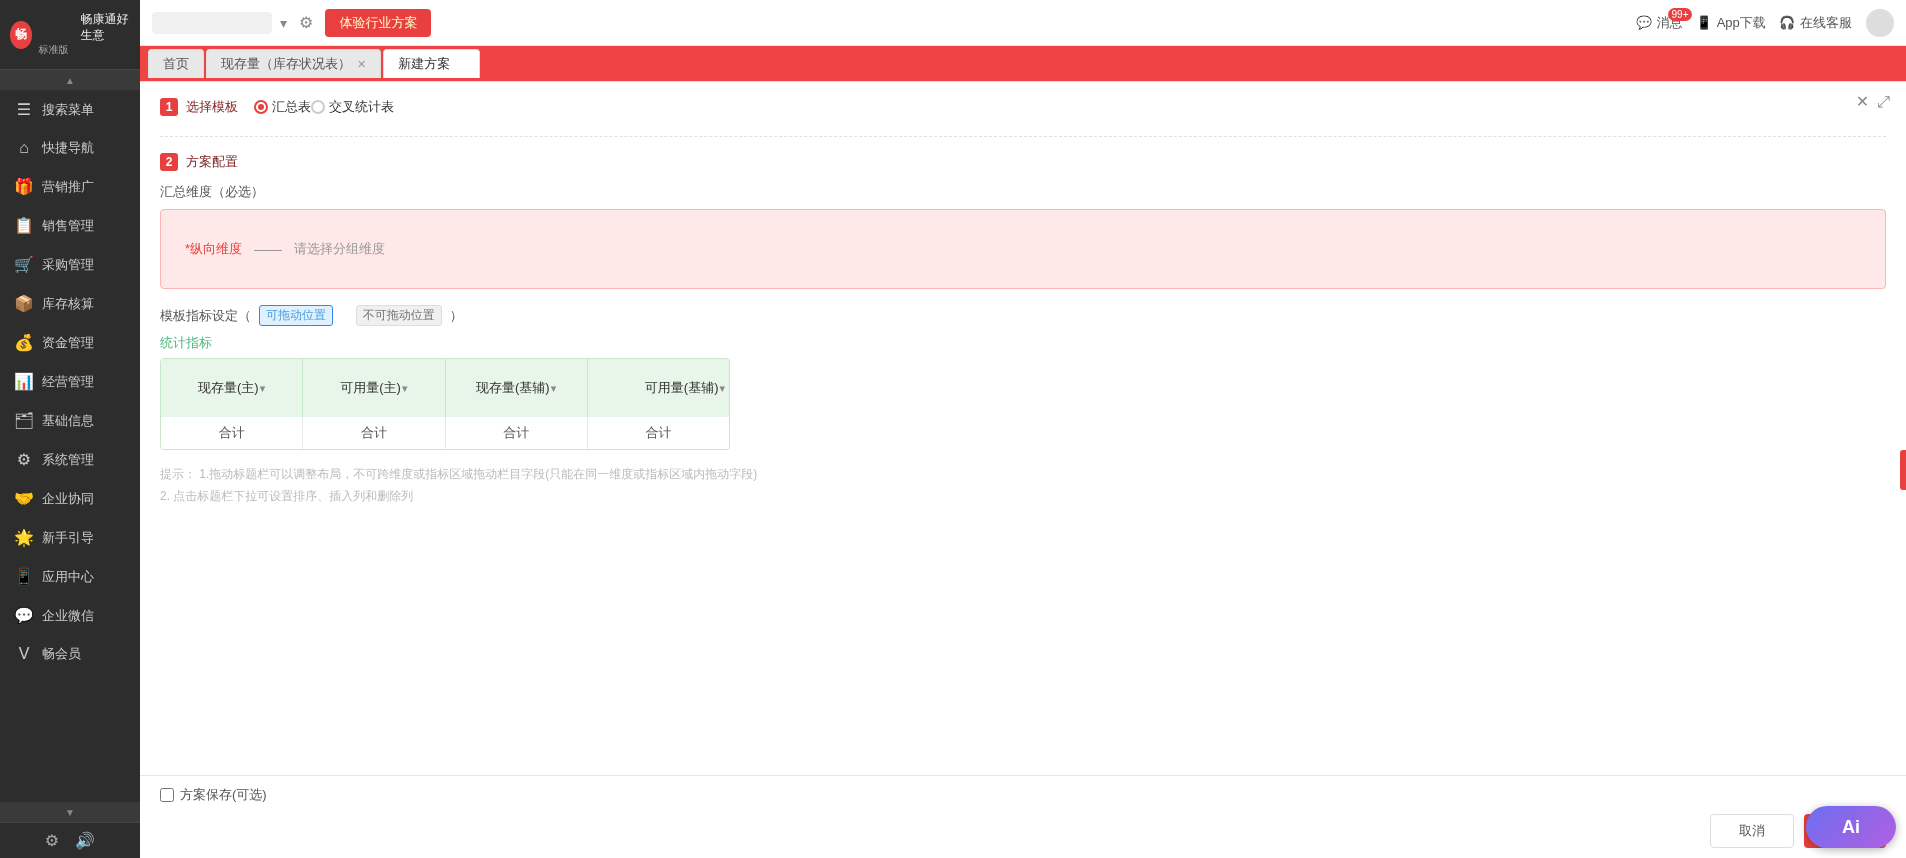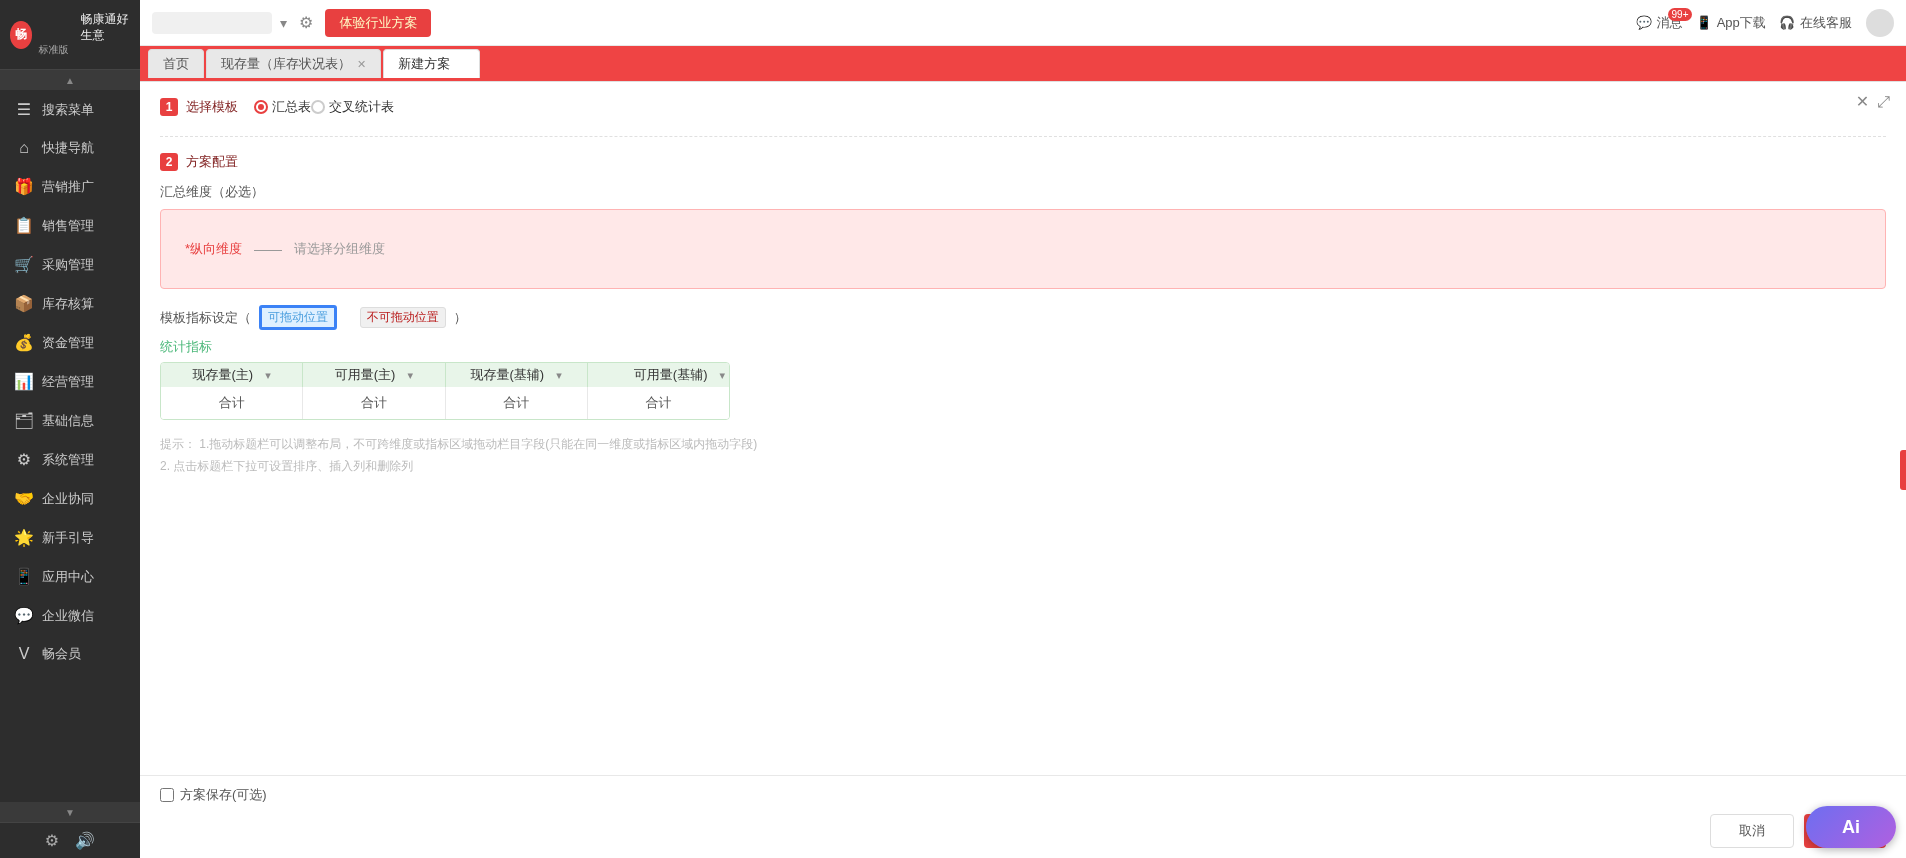--- a/index.html
+++ b/index.html
@@ -179,59 +179,59 @@
     .dimension-required { color: #e84040; font-size: 13px; }
     .dimension-arrow { color: #999; font-size: 14px; }
     .dimension-placeholder { color: #999; font-size: 13px; }
 
     .metrics-section { margin-top: 16px; }
     .metrics-label { font-size: 13px; color: #555; margin-bottom: 8px; display: flex; align-items: center; gap: 8px; }
     .indicator-label { color: #888; font-size: 12px; }
     .movable-badge {
       display: inline-block;
       background: #dff0ff;
-      border: 3px solid #3b82f6;
+      border: 1px solid #3b82f6;
       border-radius: 3px;
       padding: 1px 6px;
       font-size: 12px;
       color: #4a9ede;
     }
     .unmovable-badge {
       display: inline-block;
       background: #f0f0f0;
       border: 1px solid #ddd;
       border-radius: 3px;
       padding: 1px 6px;
       font-size: 12px;
-      color: #b91c1c;
+      color: #737373;
     }
 
     .stats-title { color: #4cb87a; font-size: 13px; font-weight: 500; margin-bottom: 6px; }
     .stats-table {
       border: 1px solid #c8e6c9;
       border-radius: 4px;
       overflow: hidden;
       width: 570px;
     }
     .stats-table-header {
       display: flex;
       background: #e8f5e9;
     }
     .stats-table-body {
       display: flex;
       background: #fff;
     }
     .stats-col {
       flex: 1;
       display: flex; align-items: center; justify-content: center;
-      padding: 3px 4px;
+      padding: 20px 4px;
       border-right: 1px solid #c8e6c9;
       font-size: 13px;
       color: #333;
-      gap: 12px;
+      gap: 1px;
     }
     .stats-col:last-child { border-right: none; justify-content: flex-end; }
     .stats-col-body {
       flex: 1;
       display: flex; align-items: center; justify-content: center;
       padding: 7px 4px;
       border-right: 1px solid #e8e8e8;
       font-size: 13px;
       color: #555;
     }

